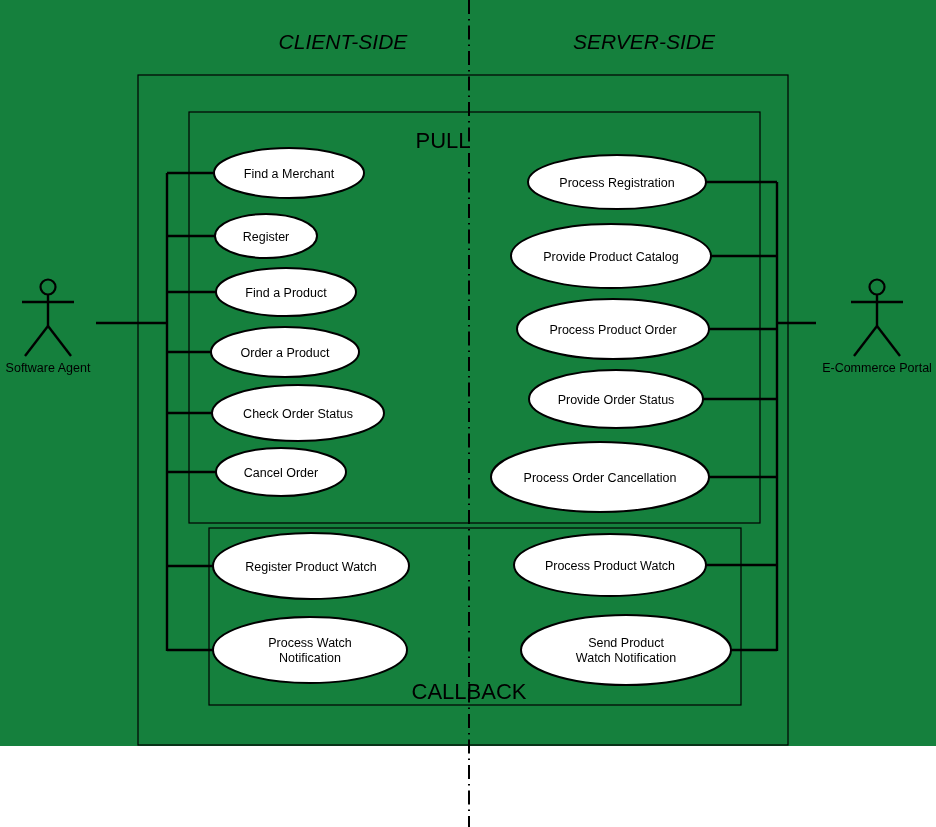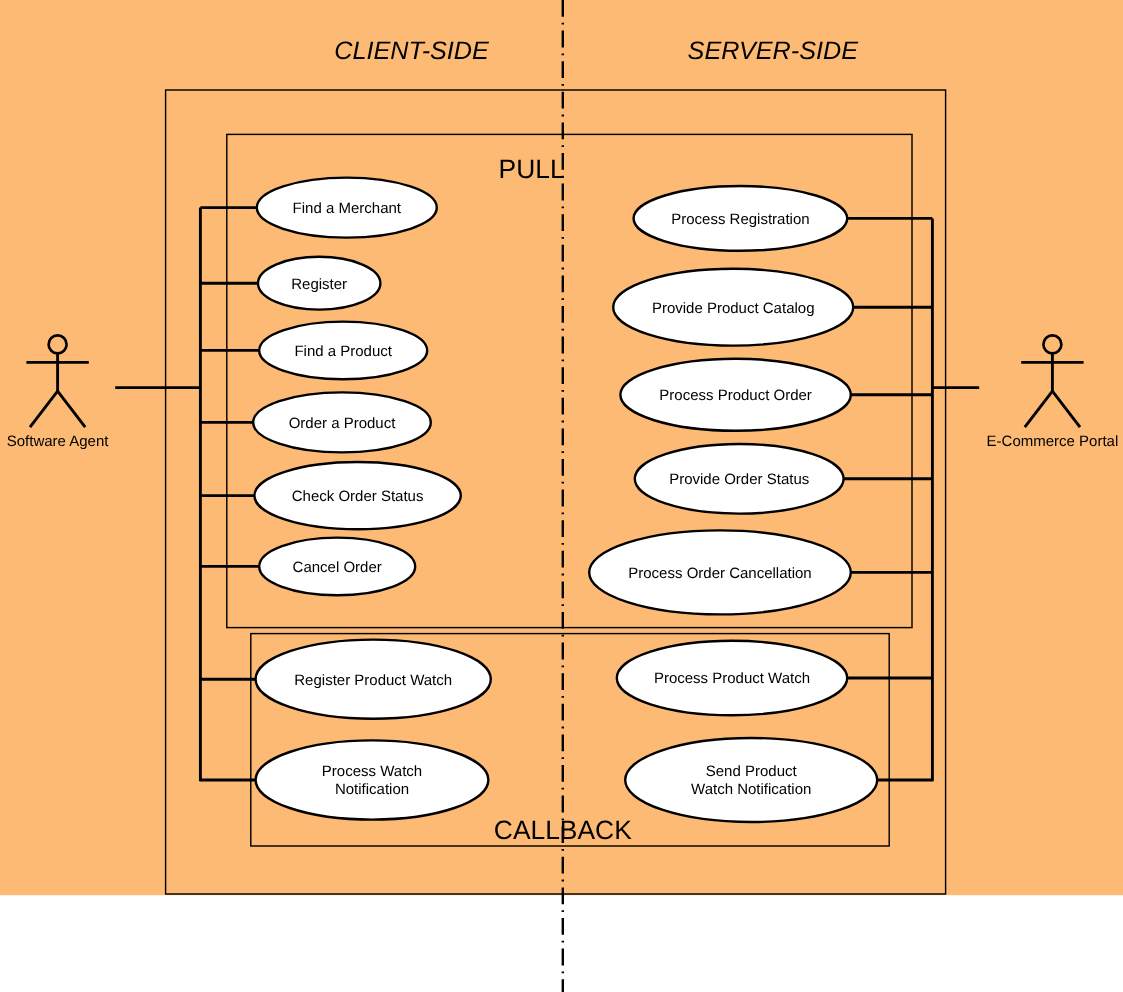--- a/index.html
+++ b/index.html
@@ -11,21 +11,21 @@
   body {
     font-family: "Liberation Sans", sans-serif;
     width: 936px;
     height: 827px;
     overflow: hidden;
   }
   #diagram-root {
     position: relative;
     width: 936px;
     height: 746px;
-    background: #fdba74;
+    background: #15803d;
   }
   svg.diagram-canvas {
     display: block;
     width: 936px;
     height: 827px;
   }
   .region-title {
     font-family: "Liberation Sans", sans-serif;
     font-style: italic;
     font-weight: 400;

